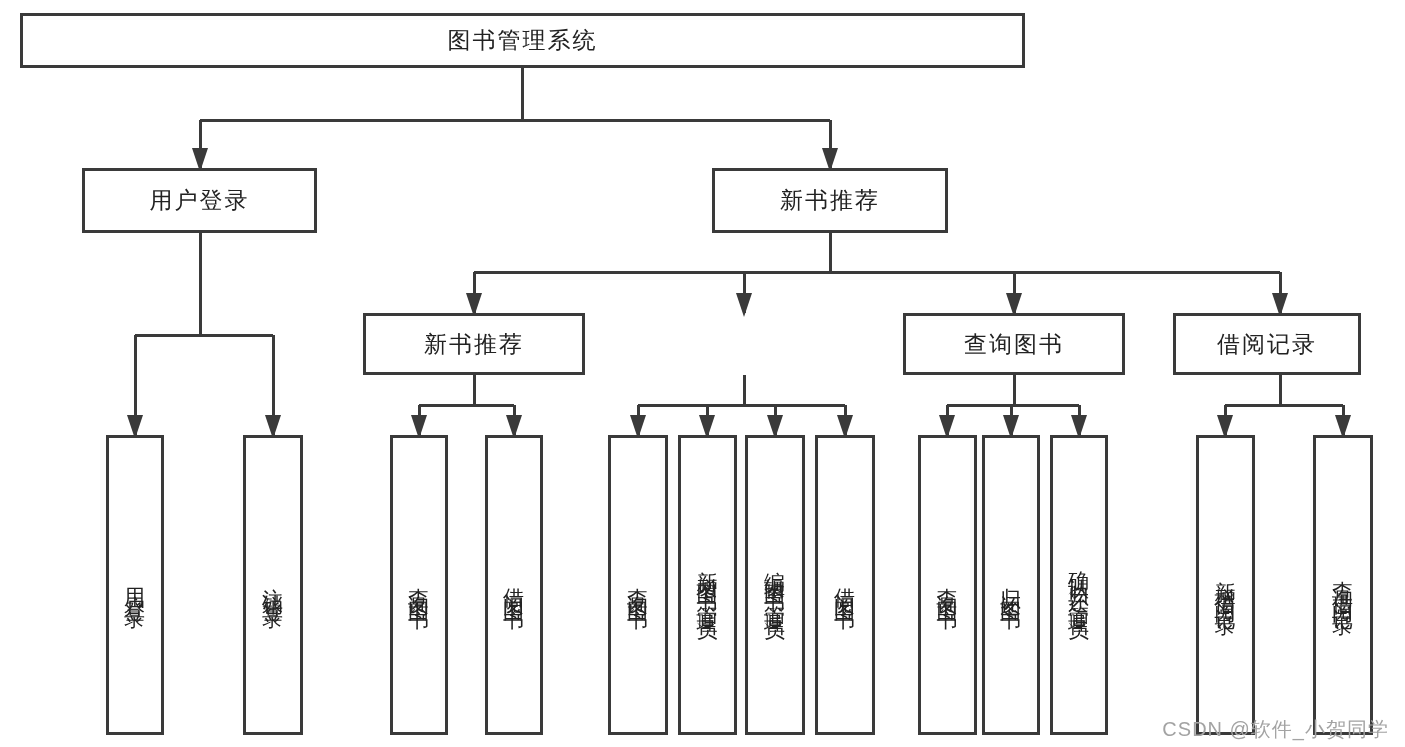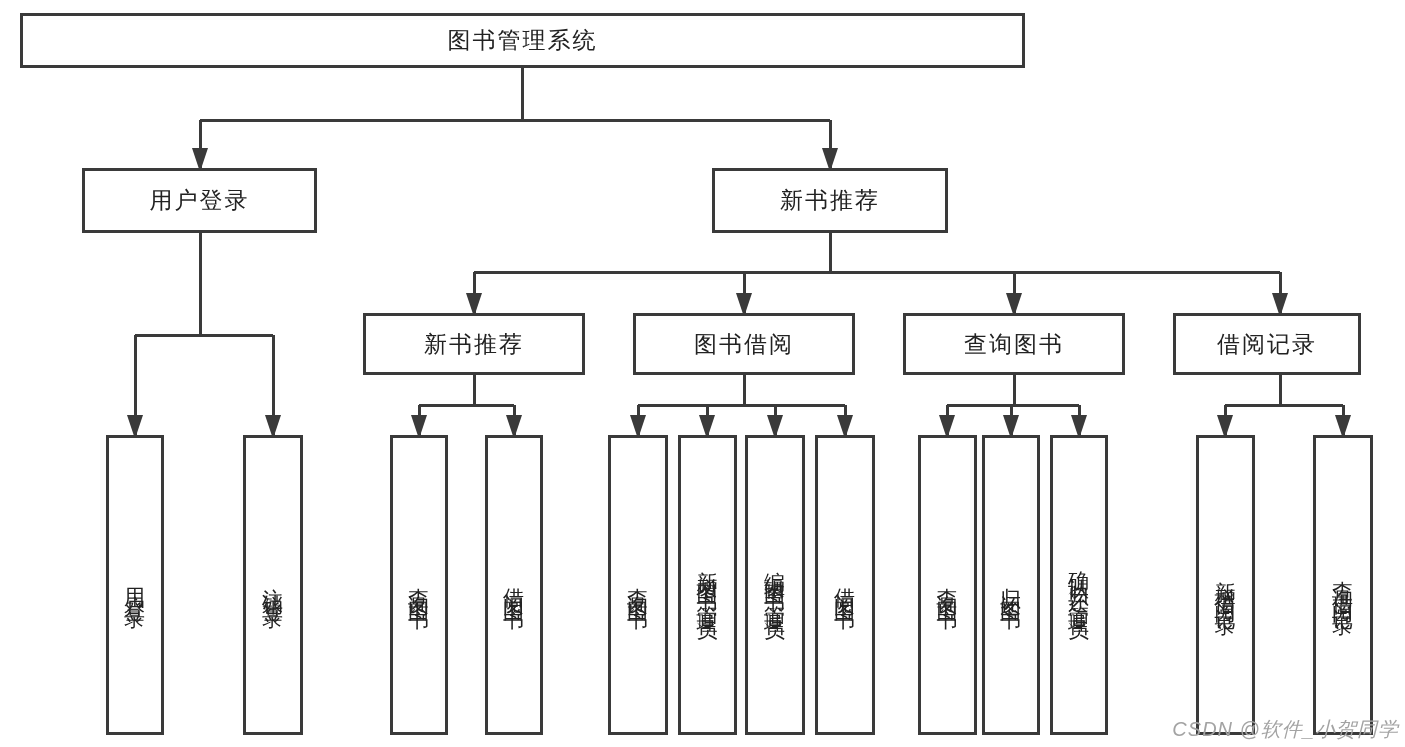--- a/index.html
+++ b/index.html
@@ -35,28 +35,27 @@
   .box.v span {
     writing-mode: vertical-rl;
     text-orientation: mixed;
     font-size: 21px;
     letter-spacing: 7px;
     line-height: 1;
     white-space: nowrap;
   }
   .watermark {
     position: absolute;
-    right: 6px;
+    right: 16px;
     bottom: 4px;
     font-size: 20px;
     letter-spacing: 1px;
     color: #a3a3a3;
     z-index: 5;
     white-space: nowrap;
-    font-style: italic;
   }
 </style>
 </head>
 <body>
 
 <div id="canvas">
 
   <svg id="connectors" viewBox="0 0 1405 747" xmlns="http://www.w3.org/2000/svg">
     <g stroke="#3a3a3a" stroke-width="3" fill="none" shape-rendering="crispEdges">
 
@@ -104,23 +103,20 @@
   <div class="box h" style="left:82px;top:168px;width:235px;height:65px">
     <span>用户登录</span>
   </div>
   <div class="box h" style="left:712px;top:168px;width:236px;height:65px">
     <span>新书推荐</span>
   </div>
 
   <div class="box h" style="left:363px;top:313px;width:222px;height:62px">
     <span>新书推荐</span>
   </div>
-  <div class="box h" style="left:633px;top:313px;width:222px;height:62px">
-    <span>图书借阅</span>
-  </div>
   <div class="box h" style="left:903px;top:313px;width:222px;height:62px">
     <span>查询图书</span>
   </div>
   <div class="box h" style="left:1173px;top:313px;width:188px;height:62px">
     <span>借阅记录</span>
   </div>
 
   <div class="box v" style="left:106px;top:435px;width:58px;height:300px">
     <span>用户登录</span>
   </div>

